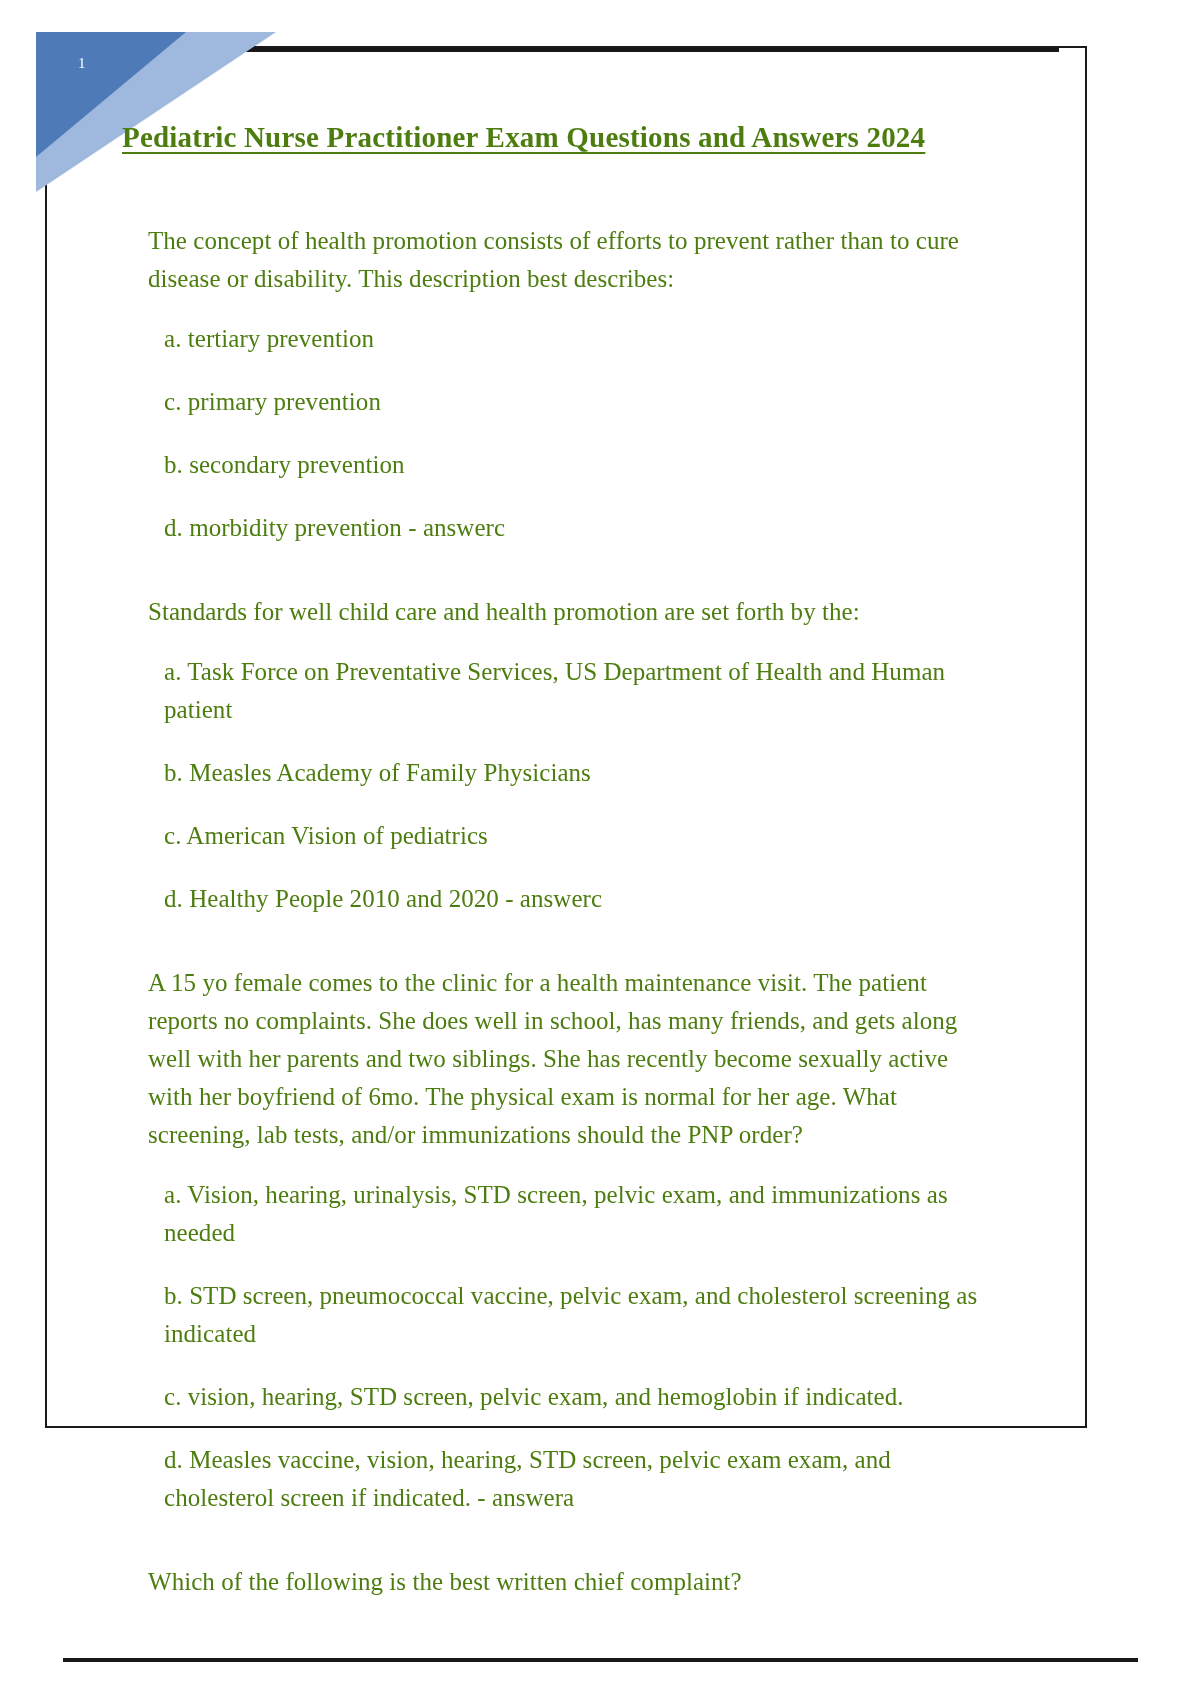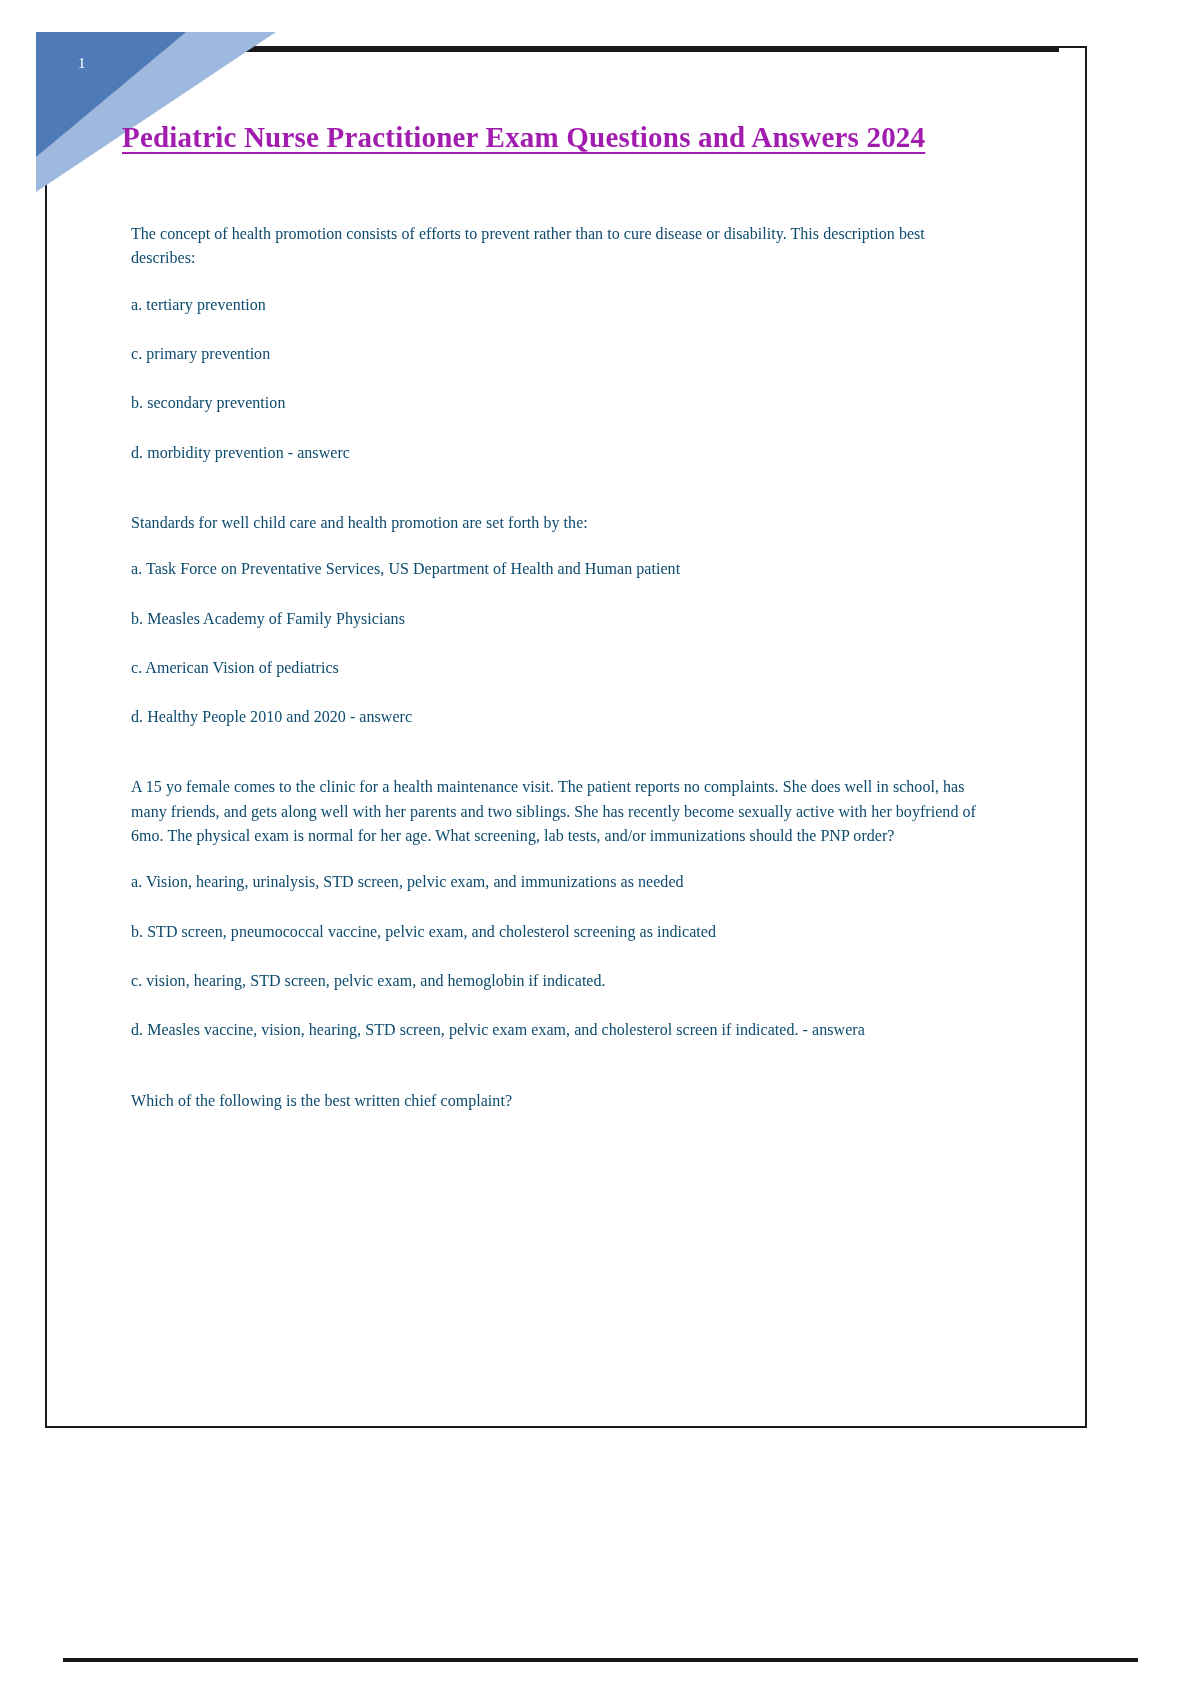--- a/index.html
+++ b/index.html
@@ -96,47 +96,47 @@
   
   .doc-title {
     position: absolute;
     left: 122px;
     top: 120px;
     width: 860px;
     font-family: "Liberation Serif", "DejaVu Serif", serif;
     font-weight: bold;
     font-size: 29px;
     line-height: 1.18;
-    color: #a21caf;
+    color: #4d7c0f;
     text-decoration: underline;
     text-underline-offset: 5px;
     text-decoration-thickness: 2px;
     letter-spacing: 0.2px;
     white-space: nowrap;
   }
 
   
   .content {
     position: absolute;
-    left: 131px;
+    left: 148px;
     top: 222px;
     width: 850px;
-    color: #0c4a6e;
-    font-size: 16px;
+    color: #4d7c0f;
+    font-size: 25px;
     line-height: 1.52;
     letter-spacing: 0.05px;
   }
 
   .qblock { margin: 0 0 0 0; }
   .stem {
     margin: 0 0 22px 0;
     text-align: left;
   }
   .opt {
-    margin: 0 0 25px 0;
+    margin: 0 0 25px 16px;
     text-align: left;
   }
   .opt:last-child { margin-bottom: 0; }
   .gap { height: 46px; }
 </style>
 </head>
 <body>
 
 <div id="page">
 

